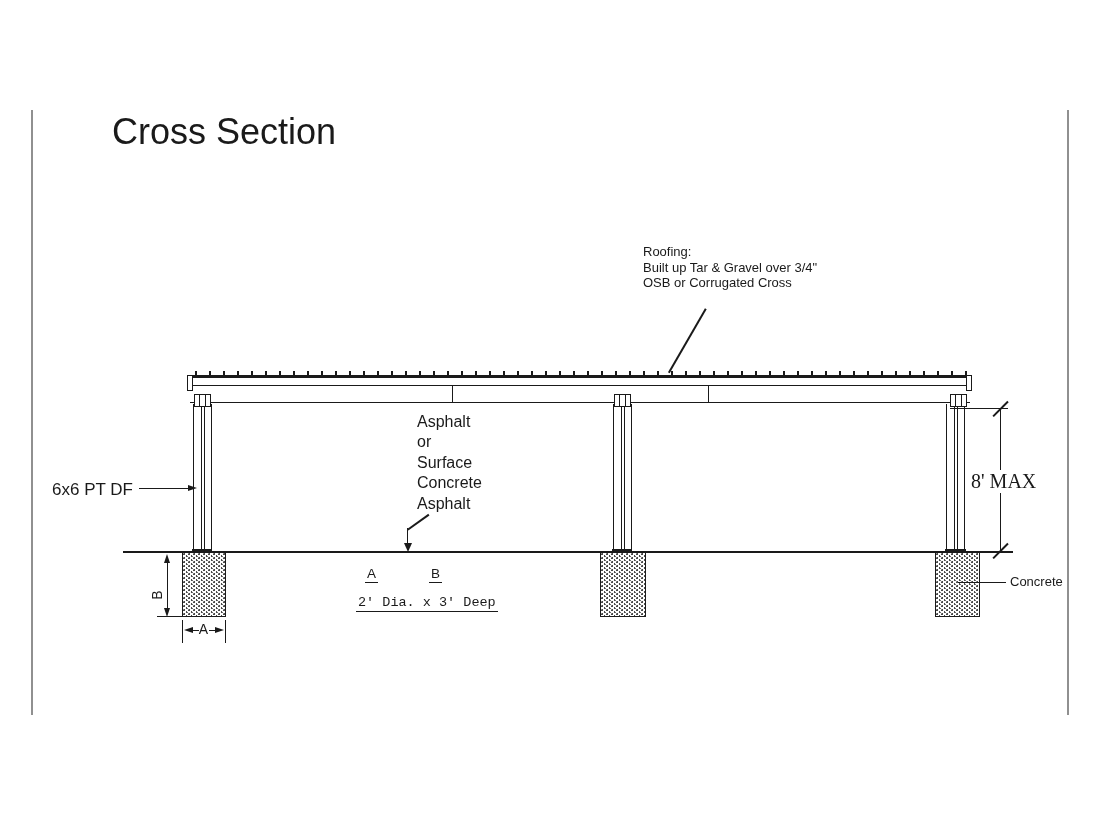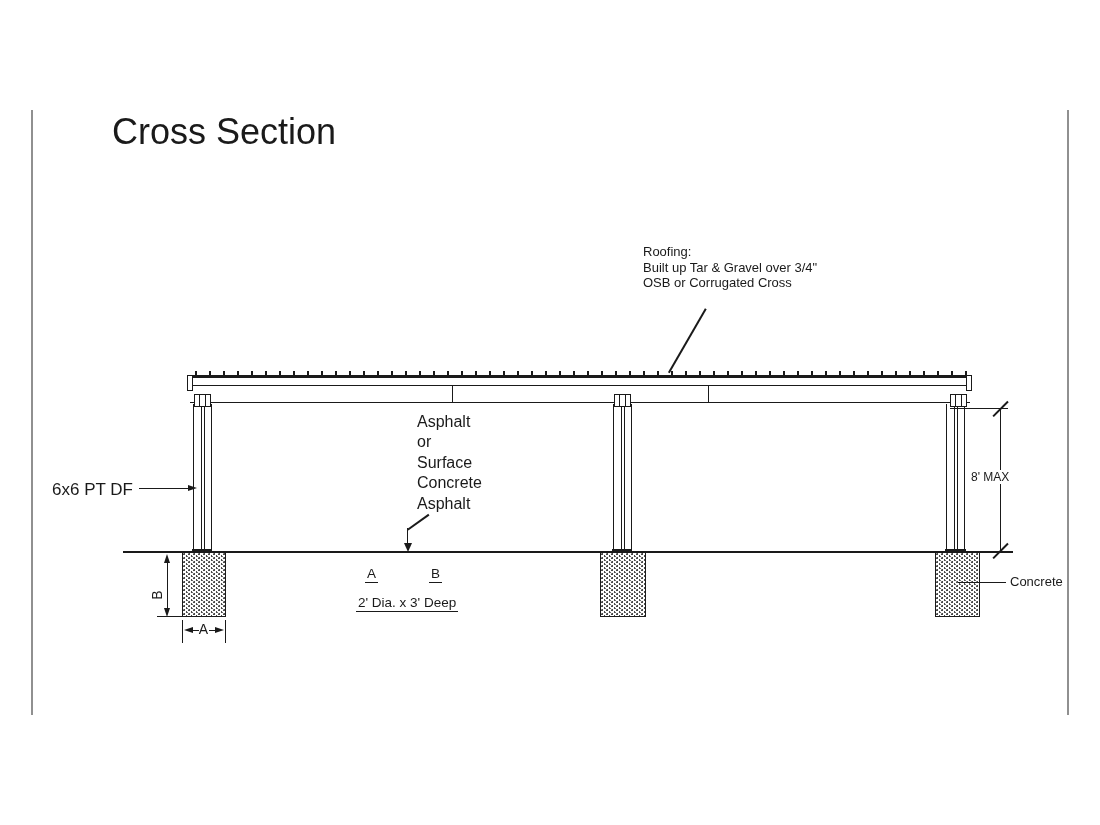--- a/index.html
+++ b/index.html
@@ -108,38 +108,38 @@
     <div>Surface</div>
     <div>Concrete</div>
     <div>Asphalt</div>
   </div>
   <div class="diag" style="left:429px;top:514px;width:26px;transform:rotate(144.5deg);"></div>
   <div class="vl" style="left:407px;top:528px;height:16px;"></div>
   <div class="arrow" style="left:404px;top:543px;border-left:4px solid transparent;border-right:4px solid transparent;border-top:9px solid #1a1a1a;"></div>
 
   <div class="t" style="left:365px;top:566px;font-size:13.5px;"><span class="u">A</span></div>
   <div class="t" style="left:429px;top:566px;font-size:13.5px;"><span class="u">B</span></div>
-  <div class="t" style="left:356px;top:595px;font-size:13.5px;"><span class="u">2' Dia. x 3' Deep</span></div>
+  <div class="t" style="left:356px;top:595px;font-size:13.5px;font-family:Liberation Mono, monospace;"><span class="u">2' Dia. x 3' Deep</span></div>
 
   <div class="arrow" style="left:164px;top:554px;border-left:3.5px solid transparent;border-right:3.5px solid transparent;border-bottom:9px solid #1a1a1a;"></div>
   <div class="vl" style="left:167px;top:560px;height:50px;"></div>
   <div class="arrow" style="left:164px;top:608px;border-left:3.5px solid transparent;border-right:3.5px solid transparent;border-top:9px solid #1a1a1a;"></div>
   <div class="hl" style="left:157px;top:615.5px;width:26px;"></div>
   <div class="t" style="left:152px;top:587px;font-size:14px;transform:rotate(-90deg);">B</div>
 
   <div class="vl" style="left:182px;top:620px;height:23px;"></div>
   <div class="vl" style="left:224.5px;top:620px;height:23px;"></div>
   <div class="arrow" style="left:183.5px;top:627px;border-top:3.5px solid transparent;border-bottom:3.5px solid transparent;border-right:9px solid #1a1a1a;"></div>
   <div class="hl" style="left:190px;top:630px;width:9px;"></div>
   <div class="hl" style="left:209px;top:630px;width:9px;"></div>
   <div class="arrow" style="left:215px;top:627px;border-top:3.5px solid transparent;border-bottom:3.5px solid transparent;border-left:9px solid #1a1a1a;"></div>
   <div class="t" style="left:192px;top:621px;width:23px;text-align:center;font-size:14px;">A</div>
 
   <div class="hl" style="left:950px;top:408px;width:58px;"></div>
   <div class="vl" style="left:1000px;top:409px;height:142px;"></div>
   <div class="tick" style="left:990px;top:408px;"></div>
   <div class="tick" style="left:990px;top:550px;"></div>
-  <div class="t dimtext" style="left:969px;top:470px;font-size:12px;">8' MAX</div>
+  <div class="t dimtext" style="left:969px;top:470px;font-size:20px;font-family:Liberation Serif, serif;">8' MAX</div>
 
   <div class="hl" style="left:958px;top:582px;width:48px;"></div>
   <div class="t" style="left:1010px;top:574px;font-size:13px;">Concrete</div>
 
 </div>
 
 </body></html>

